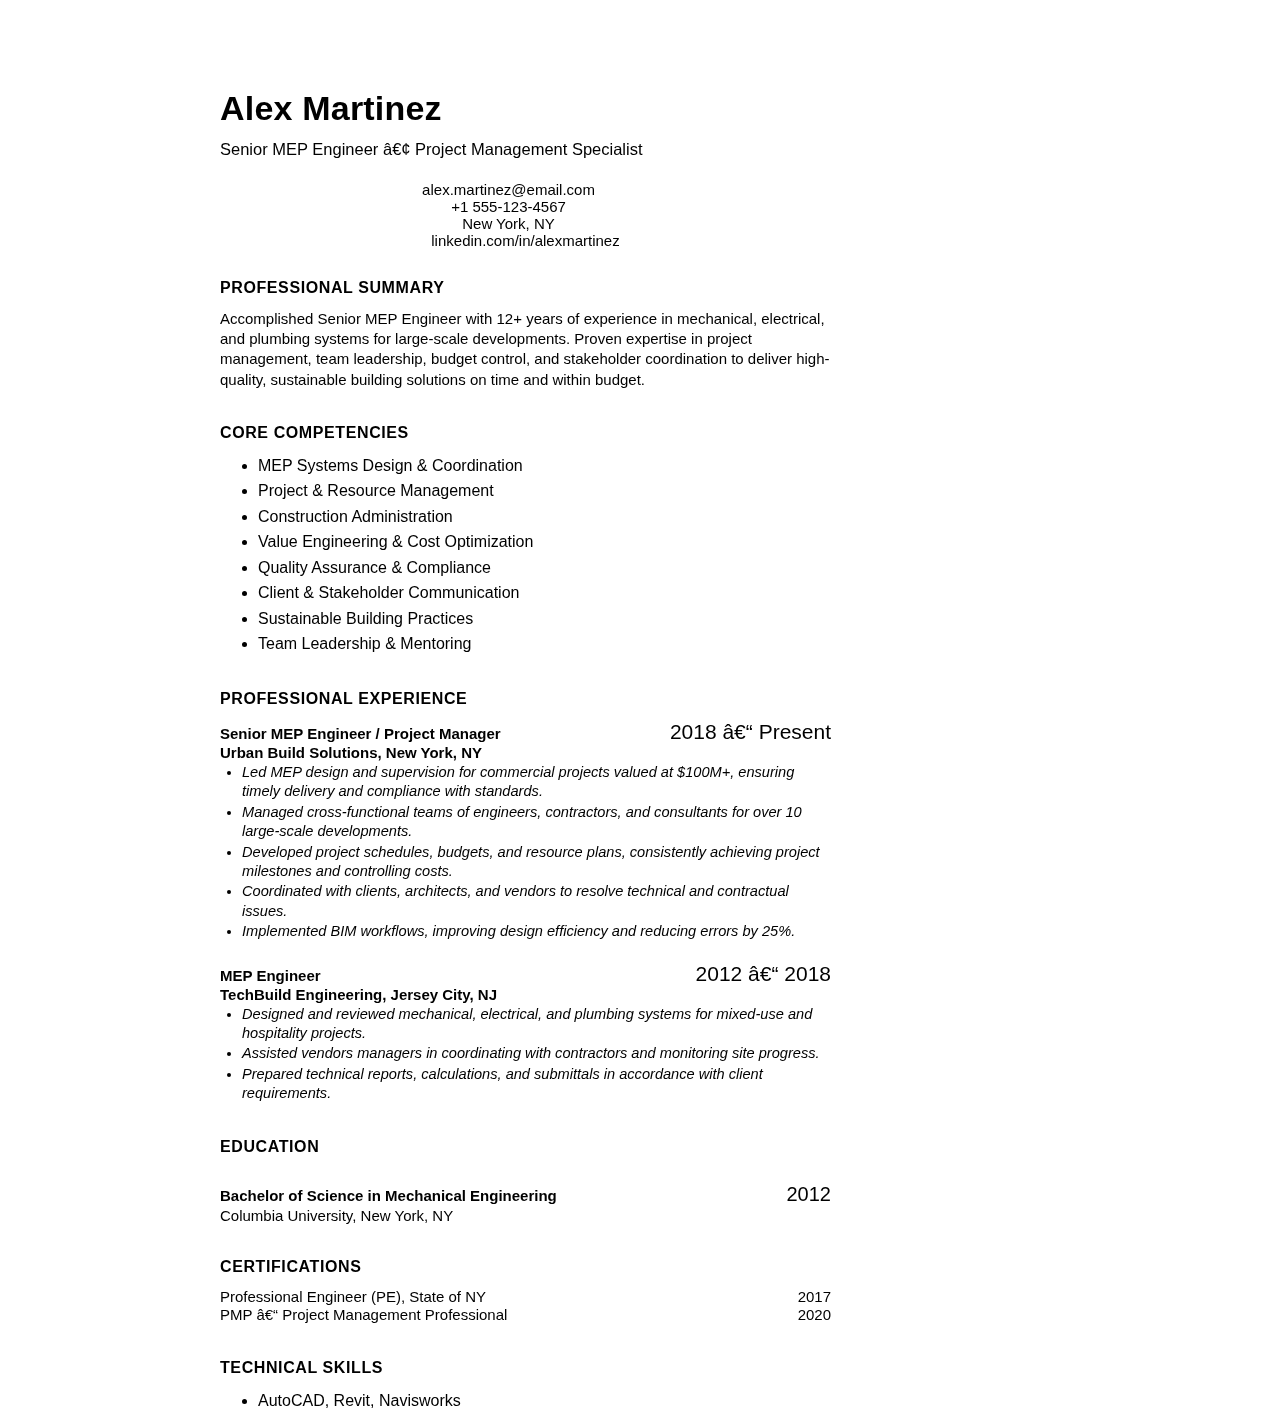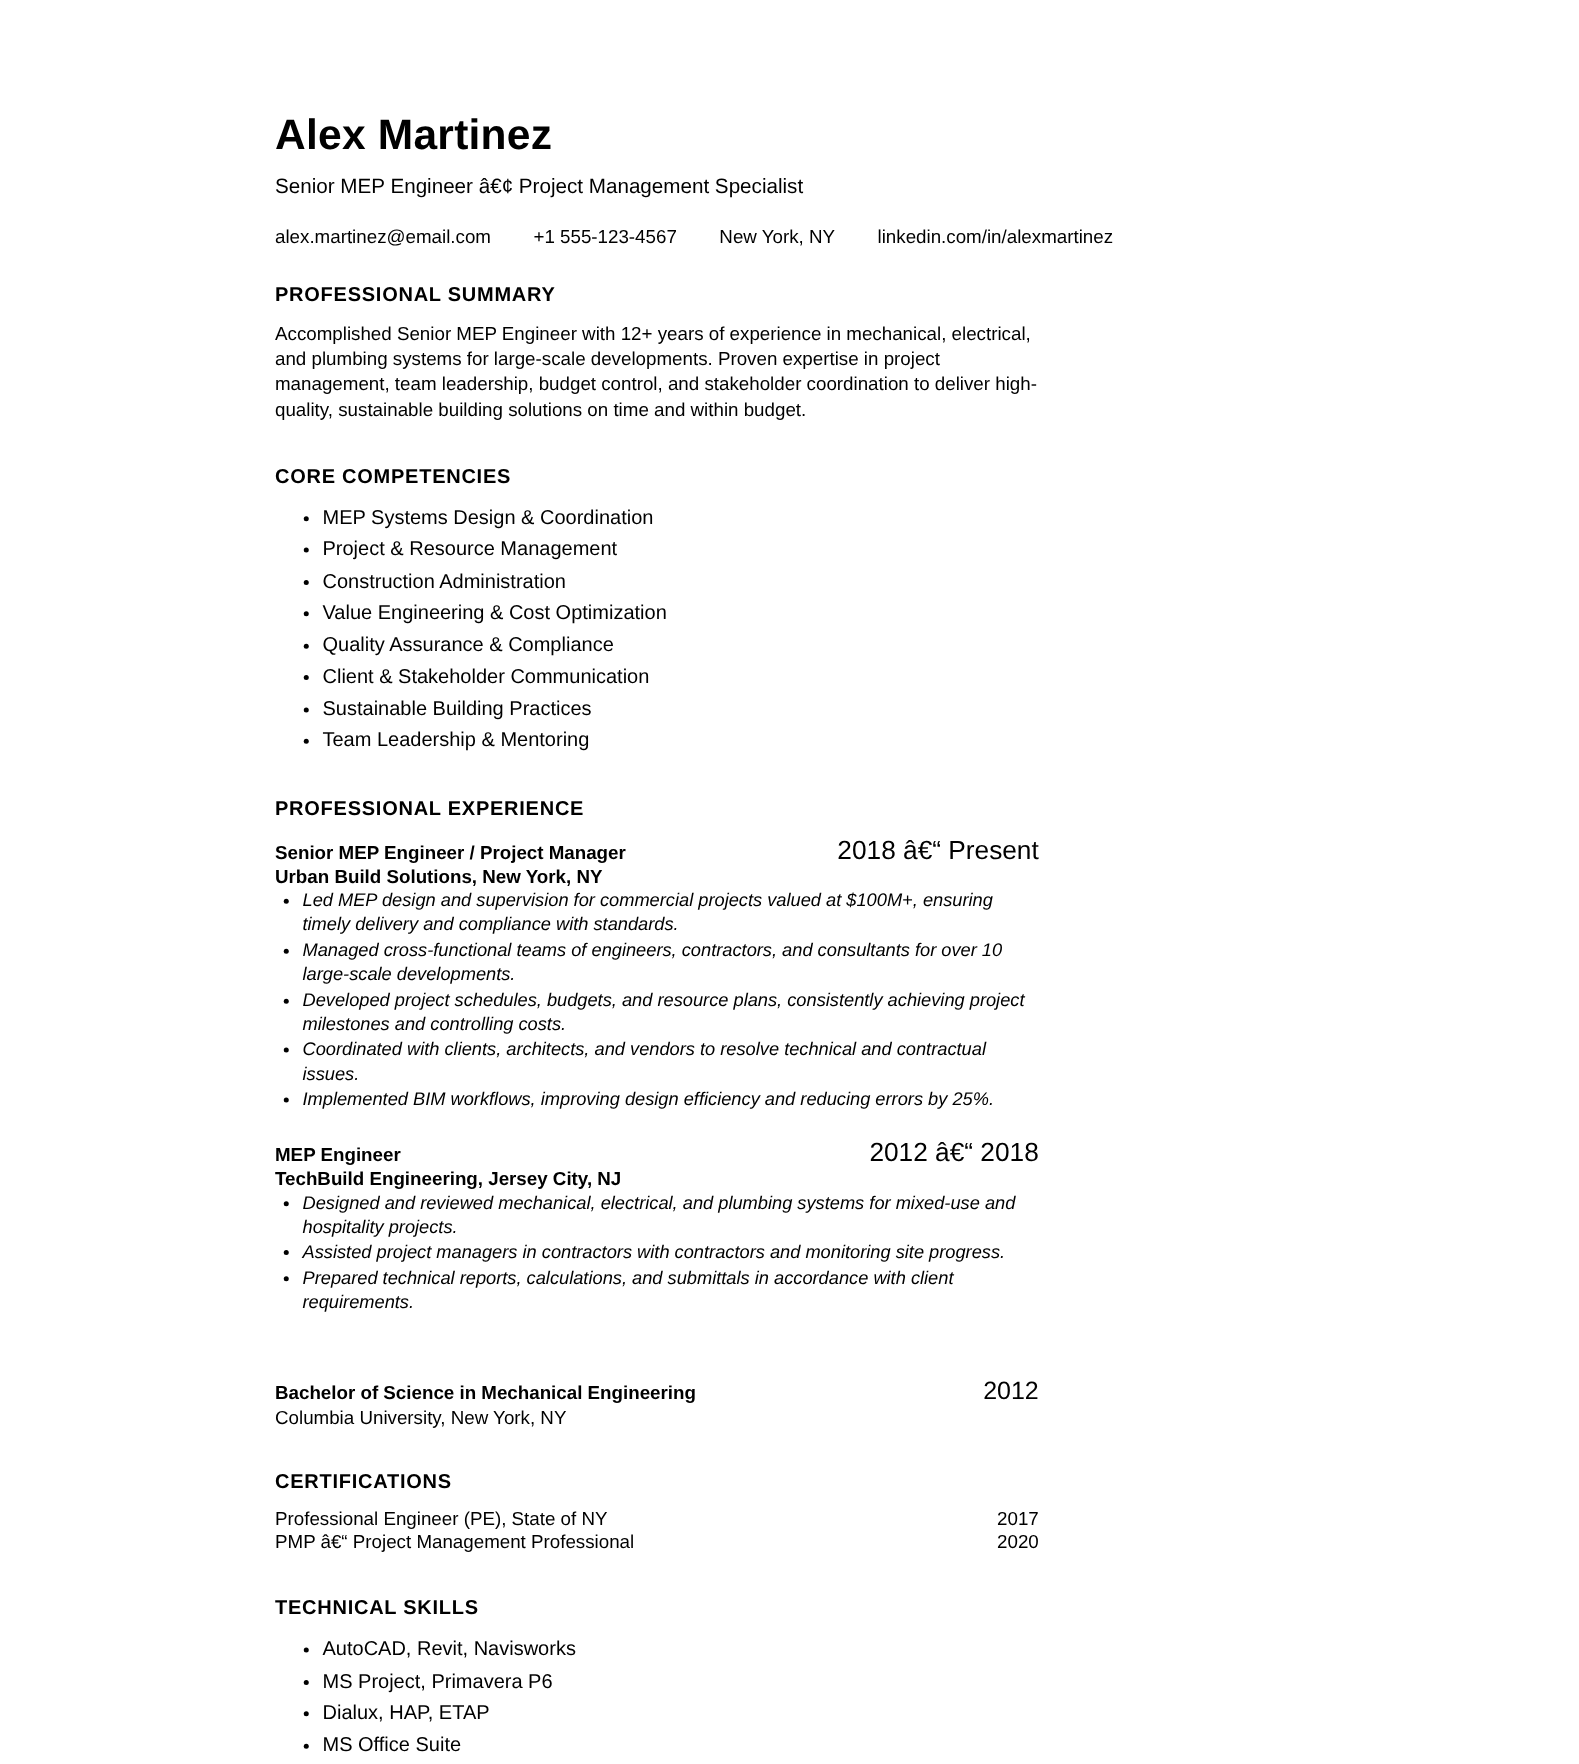--- a/index.html
+++ b/index.html
@@ -28,21 +28,21 @@
     margin: 0 0 12px 0;
     line-height: 1.1;
   }
   .subtitle {
     font-size: 16.5px;
     margin: 0 0 20px 0;
     line-height: 1.3;
   }
   .contact-row {
     display: flex;
-    flex-direction: row;
+    flex-direction: column;
     align-items: center;
     font-size: 15px;
     margin: 0 0 30px 0;
   }
   .contact-row .ci {
     margin-right: 34px;
     white-space: nowrap;
   }
   .contact-row .ci:last-child { margin-right: 0; }
 
@@ -183,27 +183,28 @@
     </div>
 
     <div class="job">
       <div class="job-header">
         <span class="job-title">MEP Engineer</span>
         <span class="job-dates">2012 â€“ 2018</span>
       </div>
       <div class="job-company">TechBuild Engineering, Jersey City, NJ</div>
       <ul class="job-bullets">
         <li>Designed and reviewed mechanical, electrical, and plumbing systems for mixed-use and hospitality projects.</li>
-        <li>Assisted project managers in contractors with contractors and monitoring site progress.</li>
+        <li>Assisted vendors managers in coordinating with contractors and monitoring site progress.</li>
         <li>Prepared technical reports, calculations, and submittals in accordance with client requirements.</li>
       </ul>
     </div>
   </div>
 
   <div class="section section-gap-lg">
+    <h2 class="section-title">EDUCATION</h2>
     <div>
       <div class="edu-header">
         <span class="edu-degree">Bachelor of Science in Mechanical Engineering</span>
         <span class="edu-year">2012</span>
       </div>
       <div class="edu-school">Columbia University, New York, NY</div>
     </div>
   </div>
 
   <div class="section section-gap-lg">

